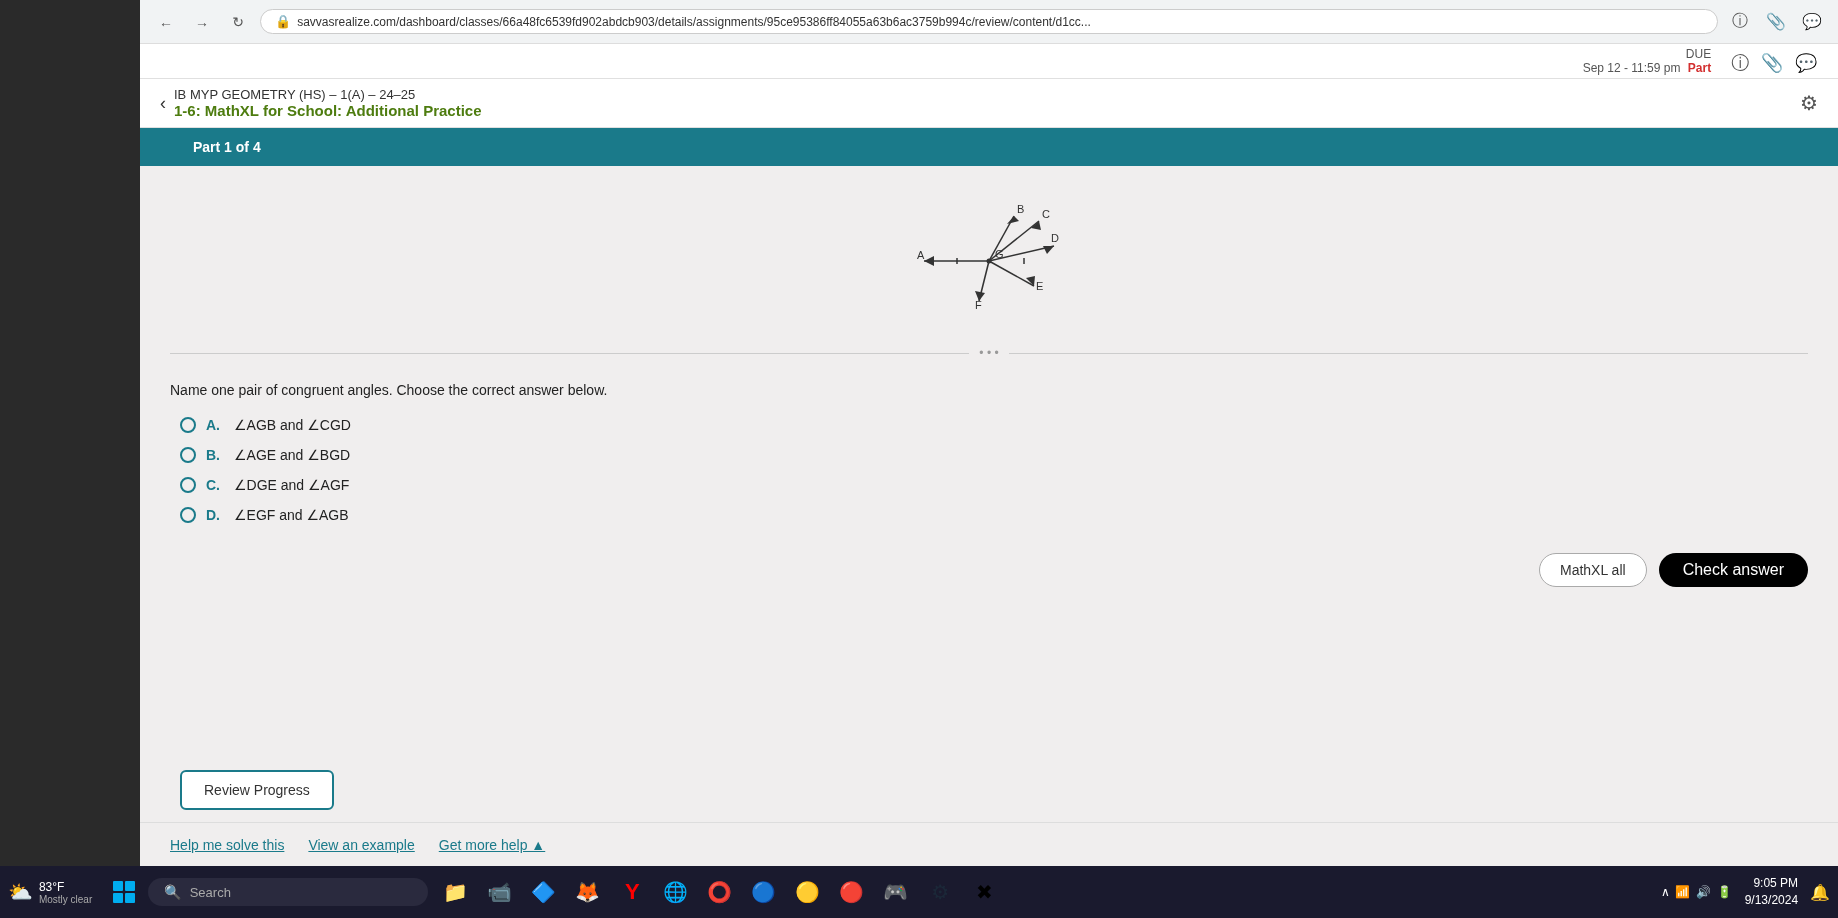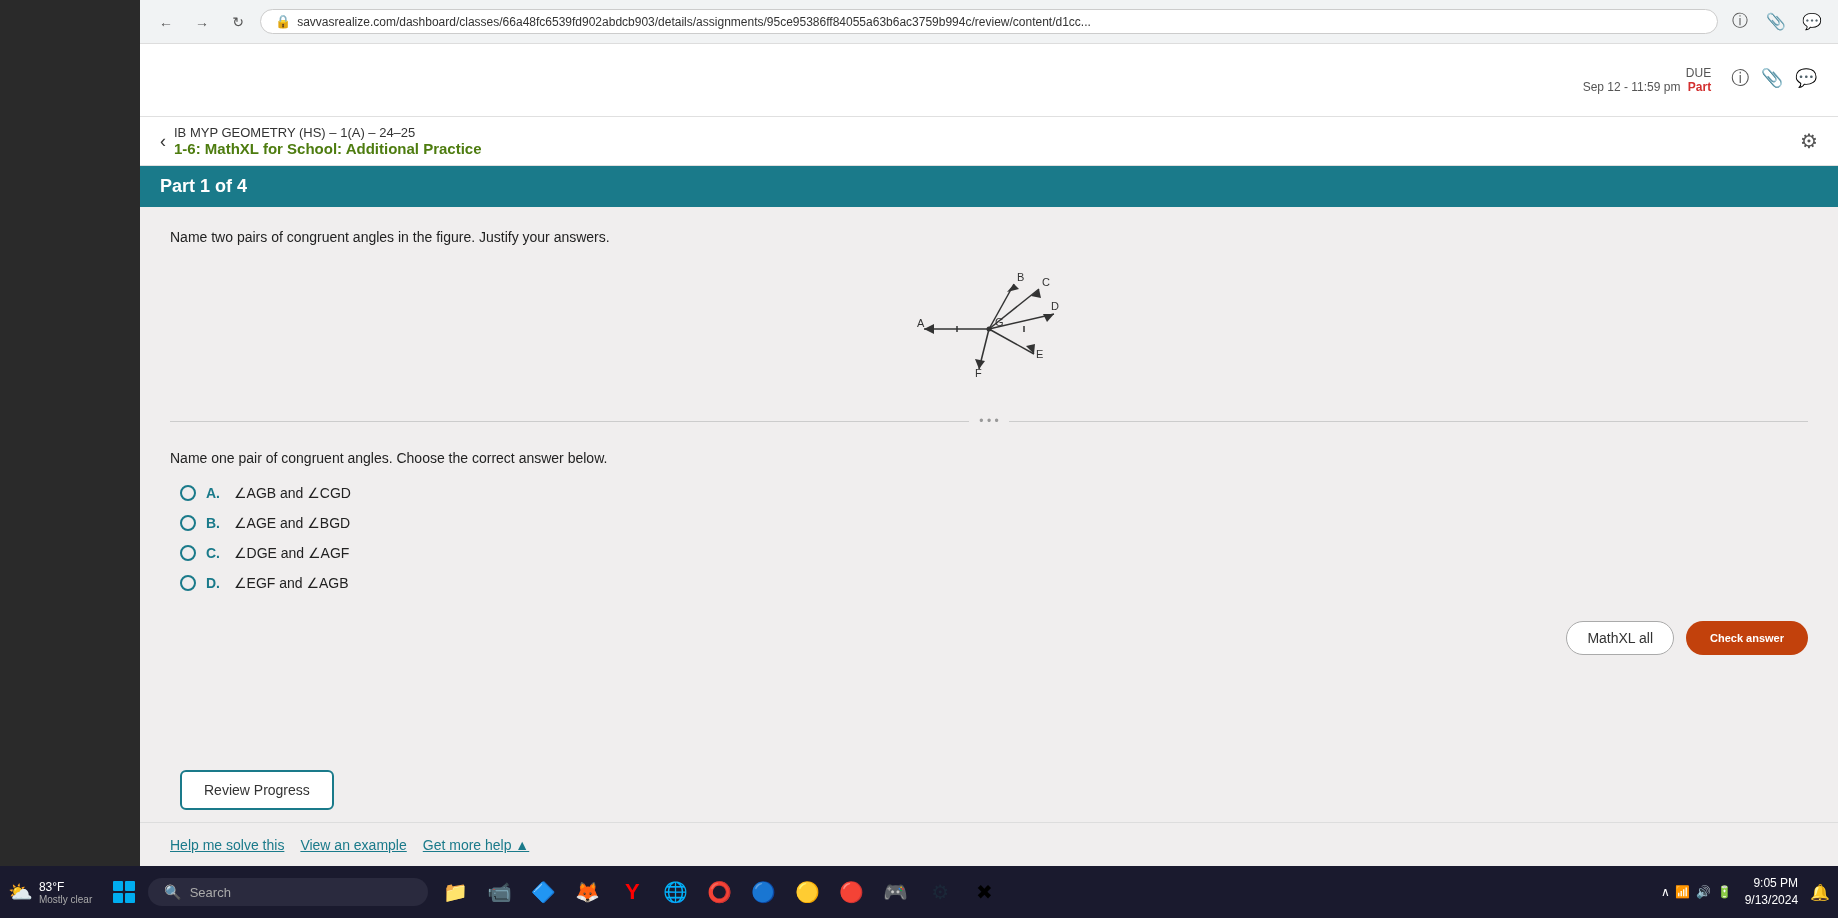--- a/index.html
+++ b/index.html
@@ -51,24 +51,24 @@
     .page-wrapper {
       display: flex;
       flex-direction: column;
       height: calc(918px - 44px);
       background: #f5f5f5;
     }
 
     
     .top-header {
       background: white;
-      padding: 22px 20px;
+      padding: 3px 20px;
       display: flex;
       justify-content: flex-end;
-      align-items: flex-start;
+      align-items: flex-end;
       border-bottom: 1px solid #e0e0e0;
     }
     .due-info {
       font-size: 12px;
       color: #555;
       text-align: right;
     }
     .late-badge {
       color: #d32f2f;
       font-weight: bold;
@@ -90,21 +90,21 @@
     .breadcrumb-text { font-size: 13px; color: #333; }
     .breadcrumb-sub { font-size: 15px; font-weight: 700; color: #4d7c0f; }
     .settings-icon-top { margin-left: auto; font-size: 20px; color: #555; cursor: pointer; }
 
     
     .blue-header {
       background: #1a7a8a;
       padding: 10px 20px;
       color: white;
     }
-    .part-label { font-size: 18px; font-weight: 600; }
+    .part-label { font-size: 14px; font-weight: 600; margin-left: 33px; }
 
     
     .main-content {
       flex: 1;
       background: #f0eeee;
       padding: 20px 30px;
       overflow-y: auto;
     }
 
     
@@ -179,34 +179,34 @@
     .clear-all-btn {
       background: white;
       border: 1px solid #aaa;
       border-radius: 20px;
       padding: 8px 20px;
       font-size: 14px;
       color: #333;
       cursor: pointer;
     }
     .check-answer-btn {
-      background: #c2410c;
+      background: #000000;
       border: none;
       border-radius: 20px;
       padding: 8px 24px;
-      font-size: 11px;
+      font-size: 16px;
       color: white;
-      font-weight: 700;
+      font-weight: 400;
       cursor: pointer;
     }
 
     
     .help-links {
       display: flex;
-      gap: 16px;
+      gap: 24px;
       padding: 14px 30px;
       background: #f0eeee;
       border-top: 1px solid #ddd;
       align-items: center;
     }
     .help-link {
       font-size: 14px;
       color: #1a7a8a;
       text-decoration: underline;
       cursor: pointer;
@@ -377,21 +377,20 @@
     <span class="settings-icon-top">⚙</span>
   </div>
 
   <div class="blue-header">
     <span class="part-label">Part 1 of 4</span>
   </div>
 
   <div class="main-content">
     <div class="question-section">
 
-      <div class="question-text">Name two pairs of congruent angles in the figure. Justify your answers.</div>
 
       <div class="figure-container">
         <svg width="220" height="130" viewBox="0 0 220 130">
 
           <line x1="110" y1="65" x2="135" y2="20" stroke="#333" stroke-width="1.5"></line>
           <polygon points="135,20 128,28 140,25" fill="#333"></polygon>
 
           <line x1="110" y1="65" x2="45" y2="65" stroke="#333" stroke-width="1.5"></line>
           <polygon points="45,65 55,60 55,70" fill="#333"></polygon>
 

